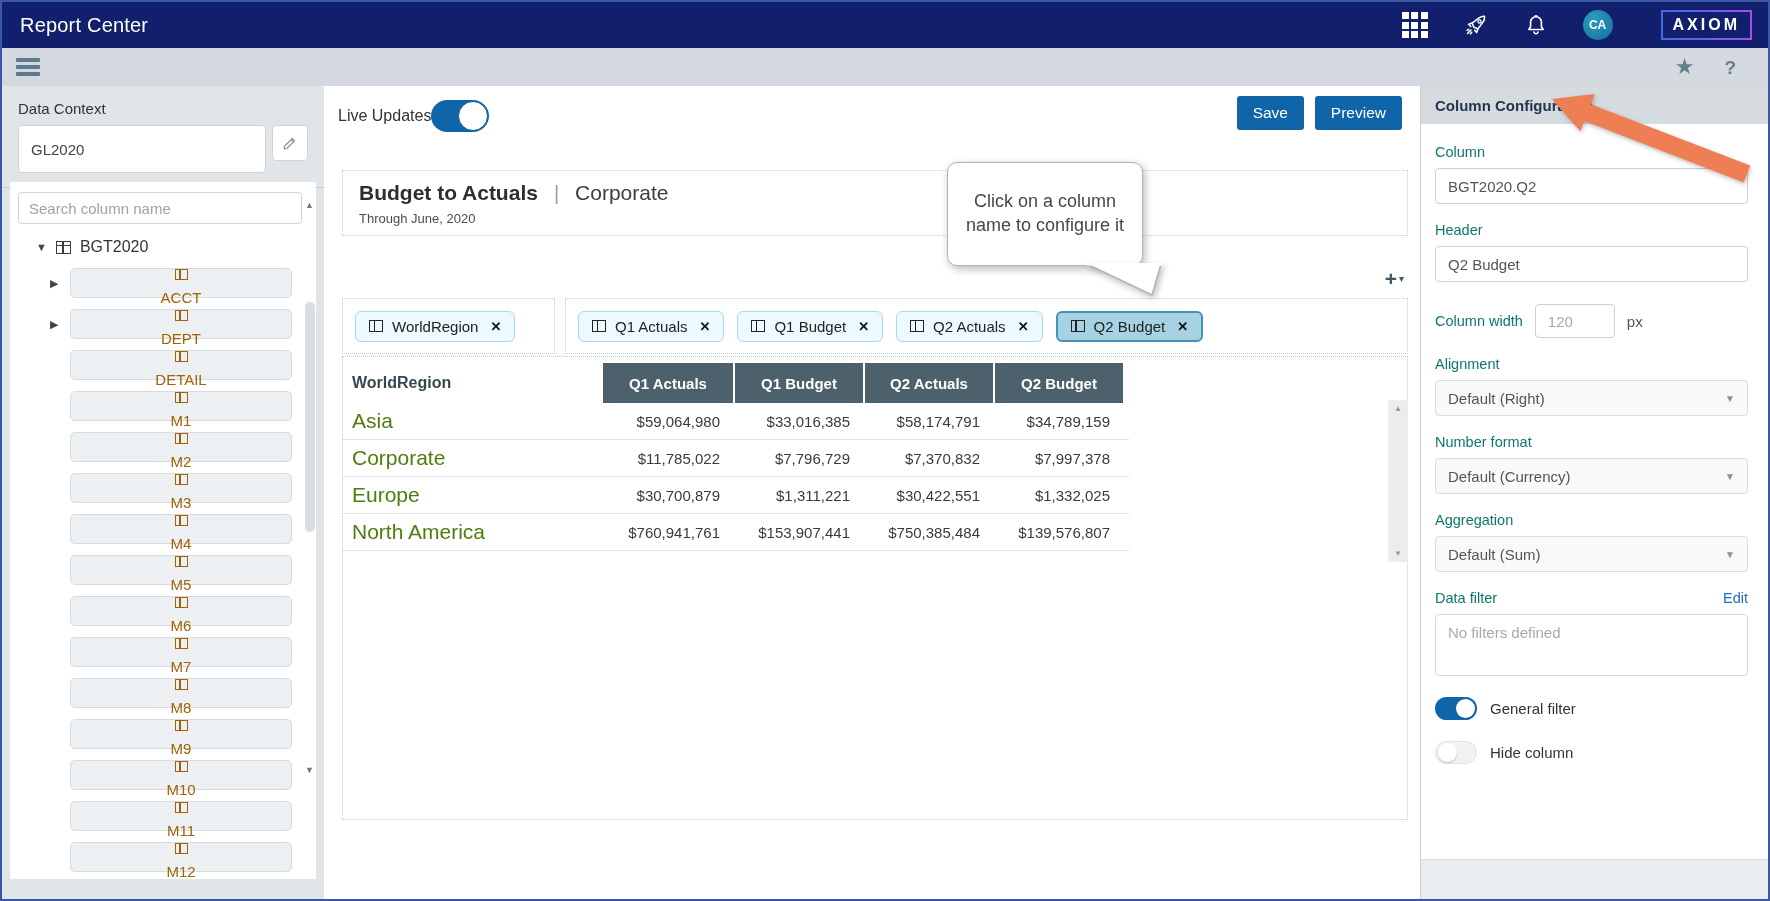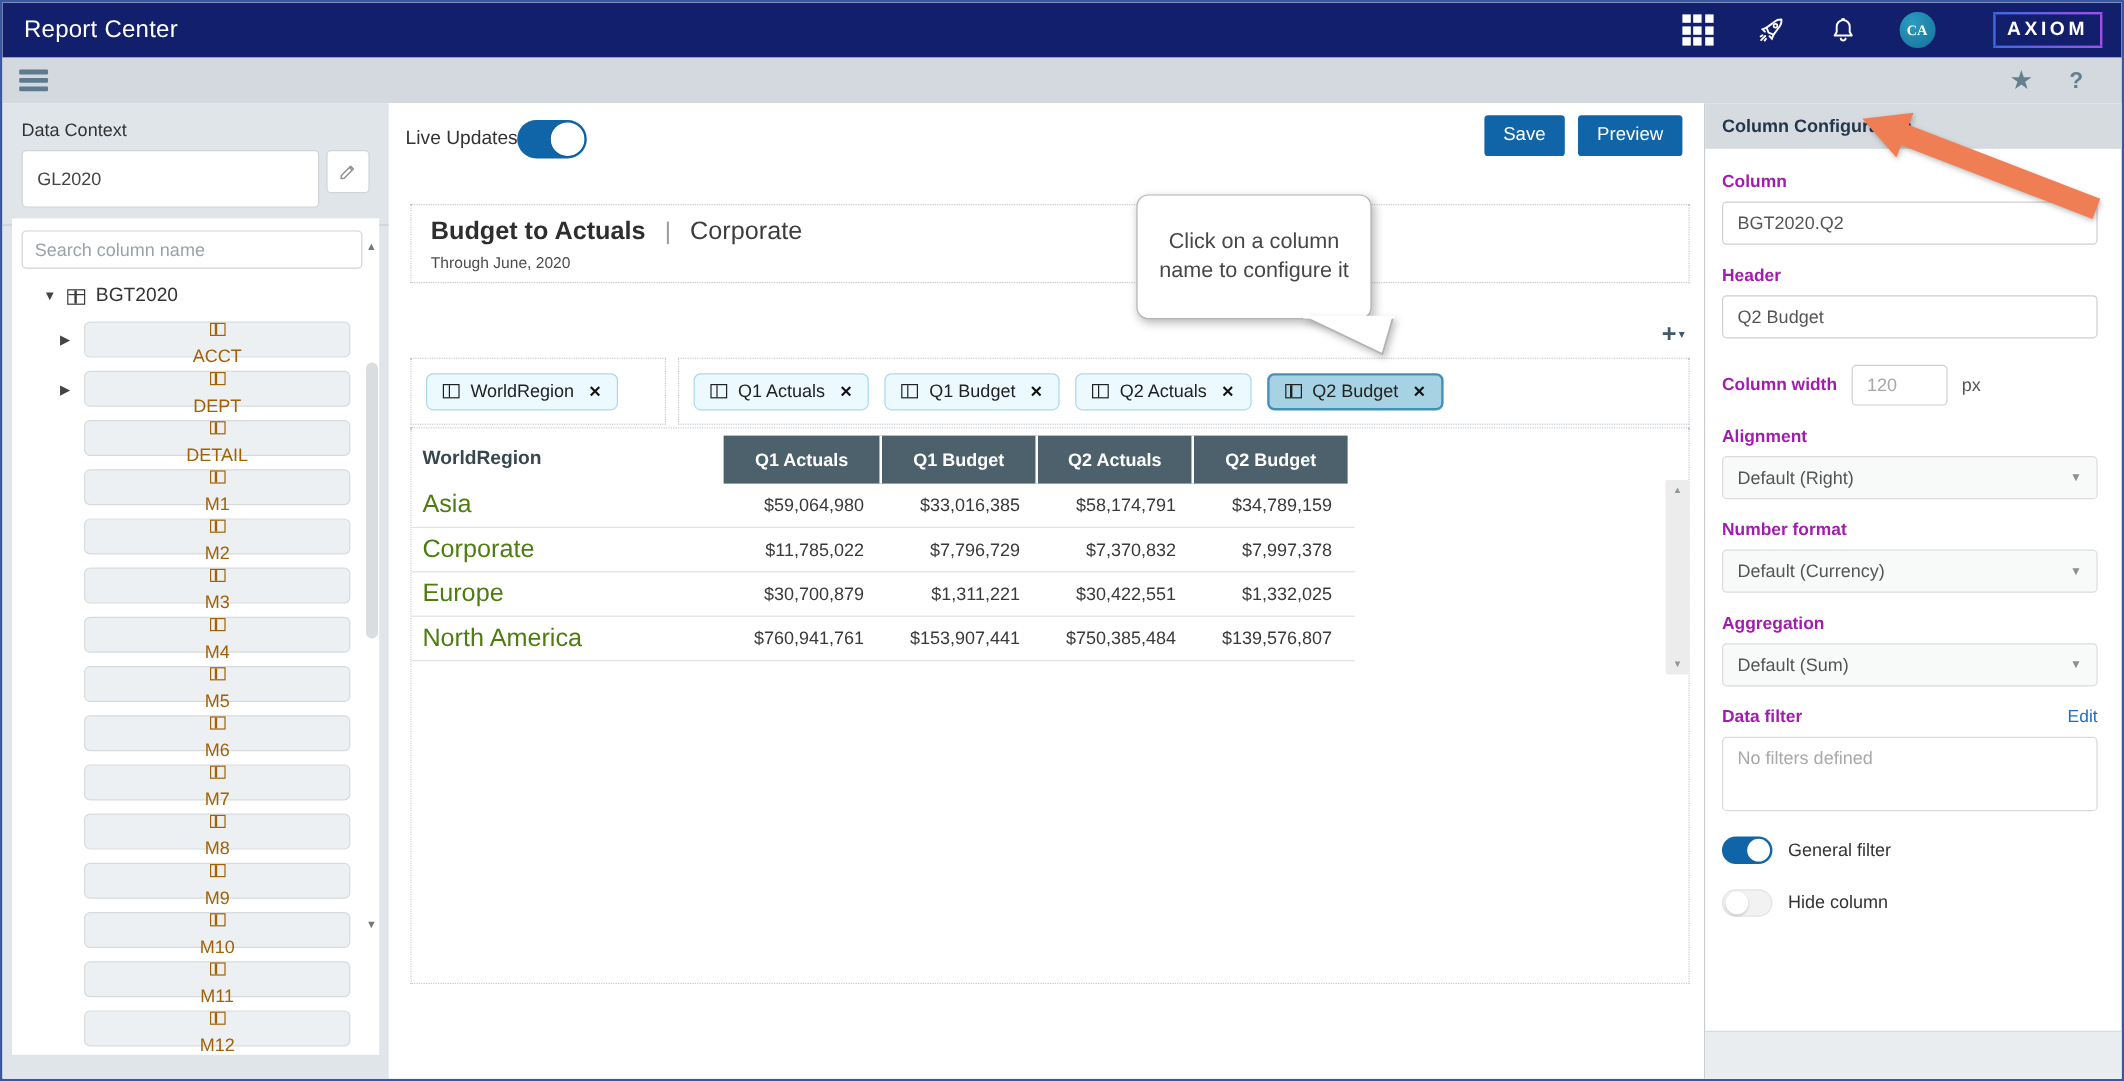--- a/index.html
+++ b/index.html
@@ -6,21 +6,21 @@
   body { font-family:"Liberation Sans", sans-serif; background:#fff; }
   .screen { position:relative; width:1770px; height:901px; border:2px solid #3a57a3; background:#fff; overflow:hidden; }
 
   
   .topbar { position:absolute; left:0; top:0; right:0; height:46px; background:#121f6d; display:flex; align-items:center; padding:0 16px 0 18px; }
   .app-title { color:#fff; font-size:20px; letter-spacing:.2px; }
   .topbar-right { margin-left:auto; display:flex; align-items:center; gap:34px; }
   .grid-icon { display:grid; grid-template-columns:repeat(3,7px); grid-auto-rows:7px; gap:2.5px; cursor:pointer; }
   .grid-icon span { background:#fff; }
   .top-svg { display:block; cursor:pointer; }
-  .avatar { width:30px; height:30px; border-radius:50%; background:radial-gradient(circle at 35% 30%, #2b9cc0, #17709a); color:#fff; font-size:12px; font-weight:bold; display:flex; align-items:center; justify-content:center; cursor:pointer;font-family:Liberation Serif, serif; }
+  .avatar { width:30px; height:30px; border-radius:50%; background:radial-gradient(circle at 35% 30%, #2b9cc0, #17709a); color:#fff; font-size:12px; font-weight:bold; display:flex; align-items:center; justify-content:center; cursor:pointer; }
   .logo { margin-left:14px; padding:4px 10px; border:2px solid; border-image:linear-gradient(90deg,#3f6ae0,#a34fe8) 1; color:#fff; font-weight:bold; font-size:16px; letter-spacing:3px; }
 
   
   .subbar { position:absolute; left:0; top:46px; right:0; height:38px; background:#d3d9de; display:flex; align-items:center; padding:0 32px 0 14px; }
   .hamburger { width:24px; cursor:pointer; }
   .hamburger div { height:3.5px; background:#5d7b8c; border-radius:1px; margin-bottom:3.5px; }
   .hamburger div:last-child { margin-bottom:0; }
   .subbar-right { margin-left:auto; display:flex; align-items:center; gap:30px; }
   .star-icon { color:#64808f; font-size:22px; cursor:pointer; line-height:1; }
   .help-icon { color:#64808f; font-size:19px; font-weight:bold; cursor:pointer; line-height:1; }
@@ -96,21 +96,21 @@
   .callout { position:absolute; left:623px; top:76px; width:196px; height:104px; background:#fff; border:1.5px solid #b3b3b3; border-radius:10px; box-shadow:2px 3px 8px rgba(0,0,0,.28); display:flex; align-items:center; justify-content:center; text-align:center; font-size:18px; color:#474747; line-height:1.32; padding:8px; z-index:5; }
   .callout-tail { position:absolute; left:758px; top:177px; z-index:6; filter:drop-shadow(2px 3px 3px rgba(0,0,0,.25)); }
 
   
   .panel { position:absolute; top:84px; right:0; width:348px; bottom:0; background:#fff; border-left:1px solid #c9ced2; }
   .panel-band { height:38px; background:#d6dbe0; display:flex; align-items:center; padding-left:14px; font-size:15px; font-weight:bold; color:#24364e; }
   .panel-tabs { height:38px; border-bottom:1px solid #dadada; display:flex; }
   .ptab { width:110px; display:flex; align-items:center; justify-content:center; font-size:15px; color:#4a4a4a; cursor:pointer; }
   .ptab.active { color:#2b2b2b; border-bottom:3px solid #2d3a4e; }
   .panel-body { padding:20px 20px 0 14px; }
-  .plabel { font-size:14.5px; font-weight:bold; color:#a21caf; margin:18px 0 8px 0; }
+  .plabel { font-size:14.5px; font-weight:normal; color:#0f766e; margin:18px 0 8px 0; }
   .plabel:first-child { margin-top:0; }
   .pinput { width:100%; height:36px; border:1px solid #cfcfcf; border-radius:4px; font-size:15px; color:#555; padding:0 12px; font-family:inherit; background:#fff; }
   .width-row { display:flex; align-items:center; gap:12px; margin-top:22px; }
   .width-row .plabel { margin:0; }
   .width-input { width:80px; height:34px; border:1px solid #cfcfcf; border-radius:4px; font-size:15px; color:#a8a8a8; padding:0 12px; font-family:inherit; }
   .px-unit { font-size:15px; color:#555; }
   .pselect { height:36px; background:#f8f9f9; border:1px solid #dcdcdc; border-radius:4px; display:flex; align-items:center; justify-content:space-between; padding:0 12px; font-size:15px; color:#555; cursor:pointer; }
   .pselect .sel-caret { font-size:10px; color:#8f8f8f; }
   .filter-label-row { display:flex; align-items:baseline; justify-content:space-between; margin-top:18px; }
   .filter-label-row .plabel { margin:0; }

